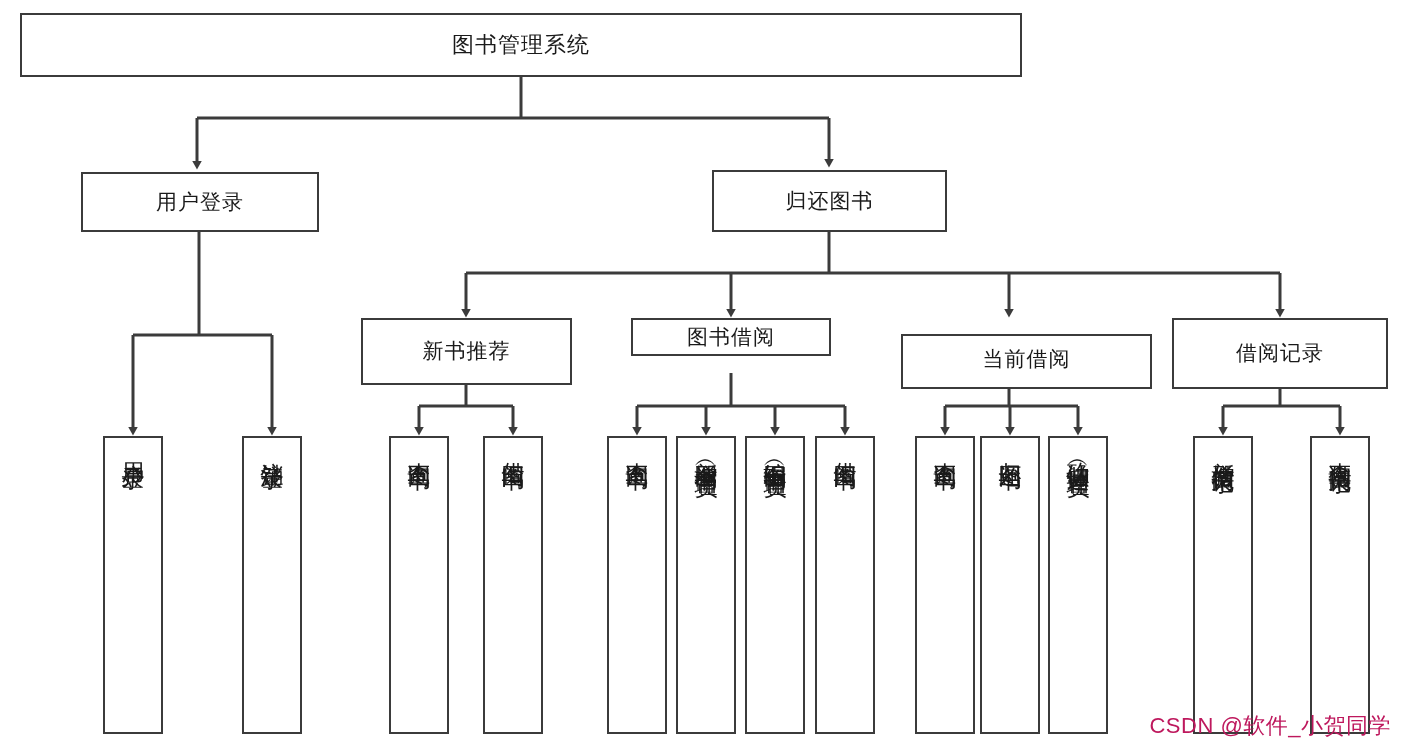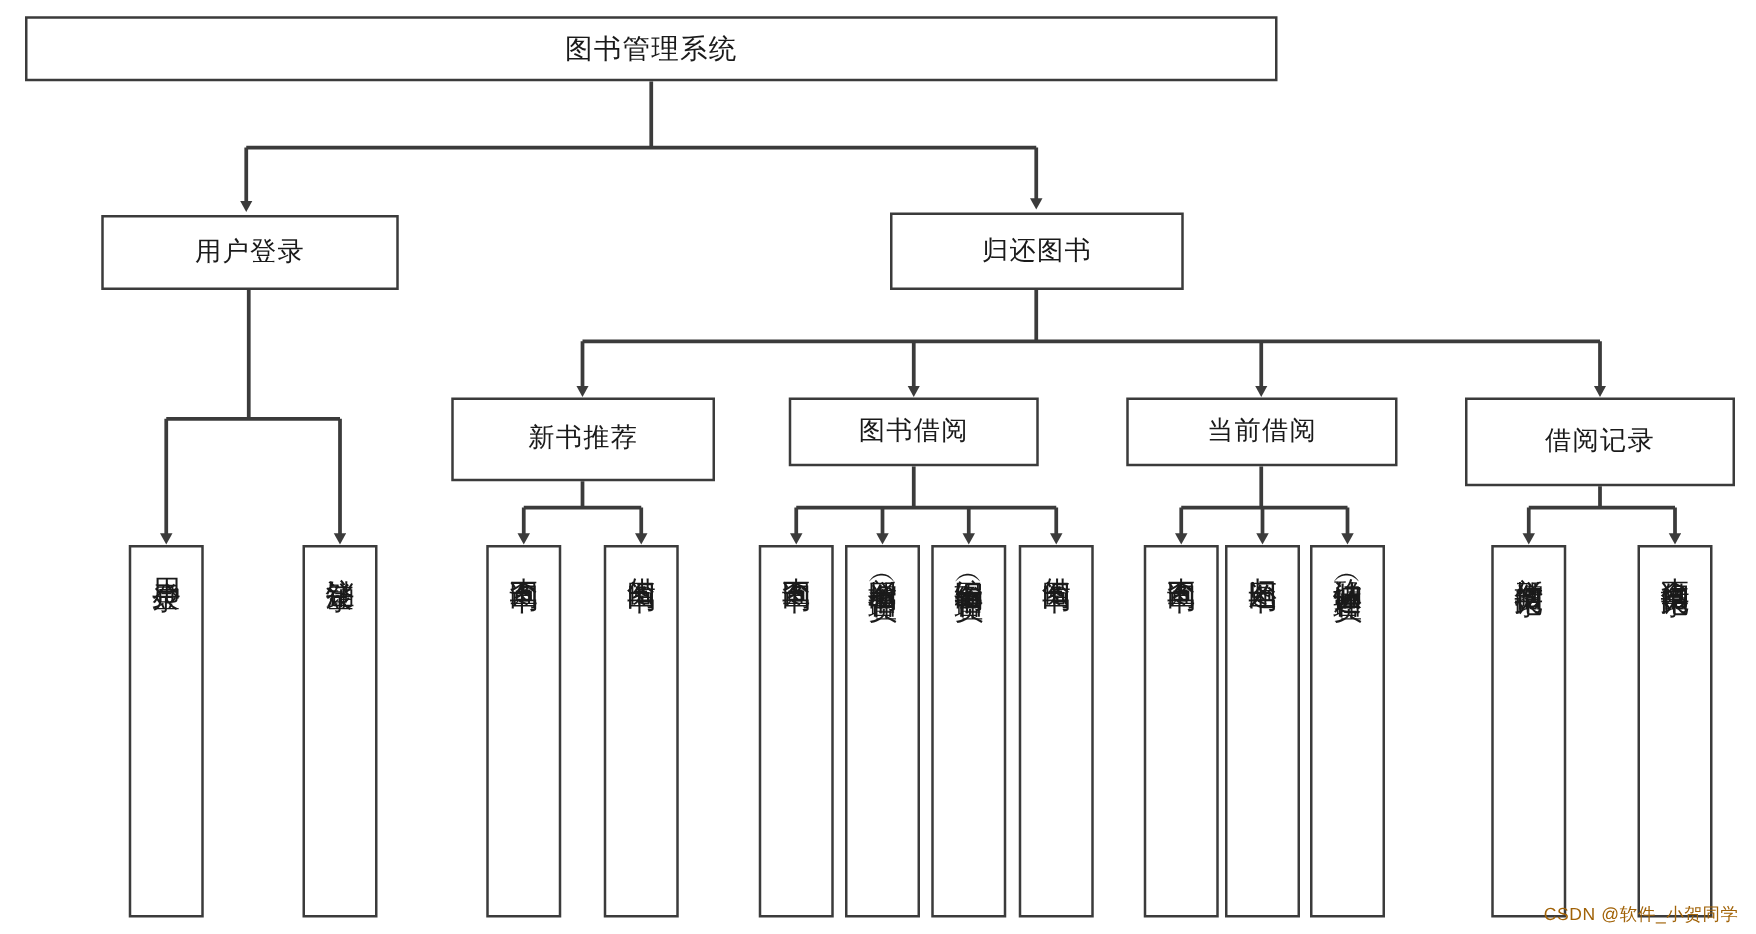--- a/index.html
+++ b/index.html
@@ -62,22 +62,22 @@
     font-size: 23px;
     line-height: 1.0;
     letter-spacing: 2px;
     white-space: nowrap;
     transform: rotate(0deg);
   }
   .watermark {
     position: absolute;
     right: 14px;
     bottom: 6px;
-    font-size: 14px;
-    color: #a16207;
+    font-size: 22px;
+    color: #be185d;
     letter-spacing: 0.5px;
     white-space: nowrap;
   }
 </style>
 </head>
 <body>
 
 <div id="canvas">
 
   <svg class="wires" viewBox="0 0 1405 747">
@@ -125,38 +125,38 @@
       <path d="M1010,406 L1010,428" marker-end="url(#arrow)"></path>
       <path d="M1078,406 L1078,428" marker-end="url(#arrow)"></path>
 
       <path d="M1280,373 L1280,406"></path>
       <path d="M1223,406 L1340,406"></path>
       <path d="M1223,406 L1223,428" marker-end="url(#arrow)"></path>
       <path d="M1340,406 L1340,428" marker-end="url(#arrow)"></path>
     </g>
   </svg>
 
-  <div class="node root horiz" style="left:20px; top:13px; width:1002px; height:52px;">
+  <div class="node root horiz" style="left:20px; top:13px; width:1002px; height:64px;">
     <span class="lbl">图书管理系统</span>
   </div>
 
   <div class="node horiz" style="left:81px; top:172px; width:238px; height:60px;">
     <span class="lbl">用户登录</span>
   </div>
   <div class="node horiz" style="left:712px; top:170px; width:235px; height:62px;">
     <span class="lbl">归还图书</span>
   </div>
 
   <div class="node horiz" style="left:361px; top:318px; width:211px; height:67px;">
     <span class="lbl">新书推荐</span>
   </div>
-  <div class="node horiz" style="left:631px; top:318px; width:200px; height:55px;">
+  <div class="node horiz" style="left:631px; top:318px; width:200px; height:38px;">
     <span class="lbl">图书借阅</span>
   </div>
-  <div class="node horiz" style="left:901px; top:318px; width:217px; height:55px;">
+  <div class="node horiz" style="left:901px; top:334px; width:251px; height:55px;font-family:Liberation Mono, monospace;">
     <span class="lbl">当前借阅</span>
   </div>
   <div class="node horiz" style="left:1172px; top:318px; width:216px; height:71px;">
     <span class="lbl">借阅记录</span>
   </div>
 
   <div class="node leaf" style="left:103px; top:436px; width:60px; height:298px;">
     <span class="lbl">用户登录</span>
   </div>
   <div class="node leaf" style="left:242px; top:436px; width:60px; height:298px;">

